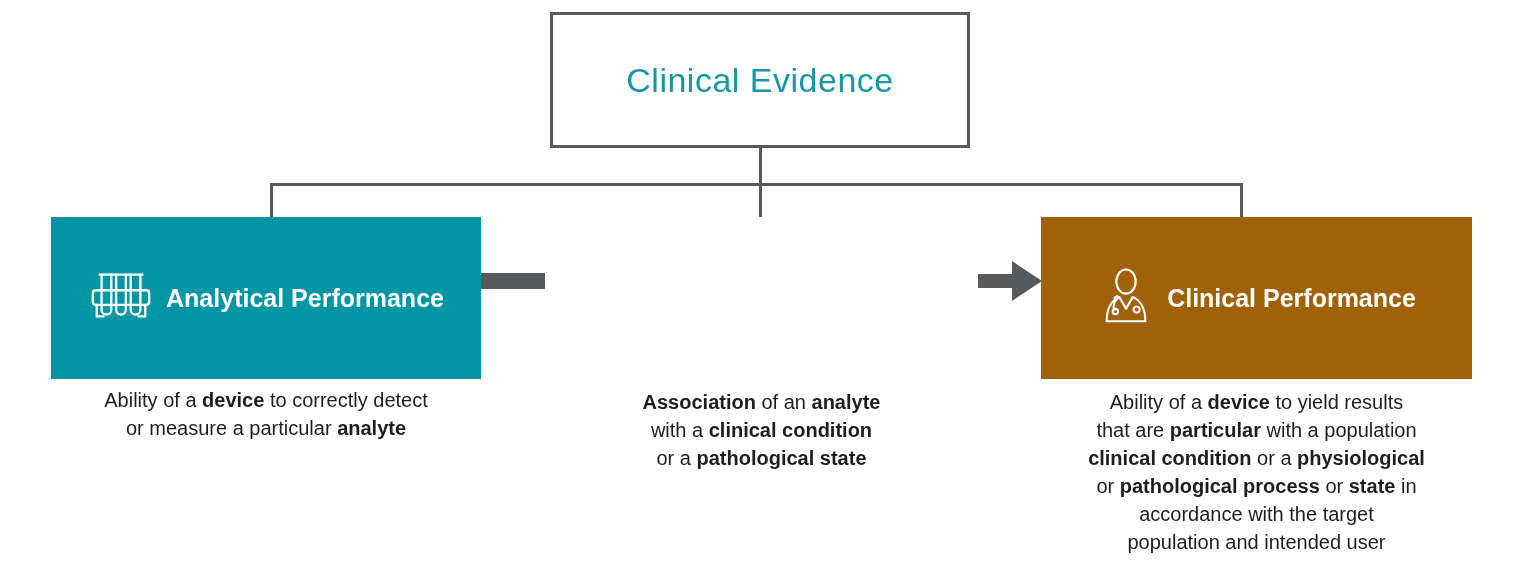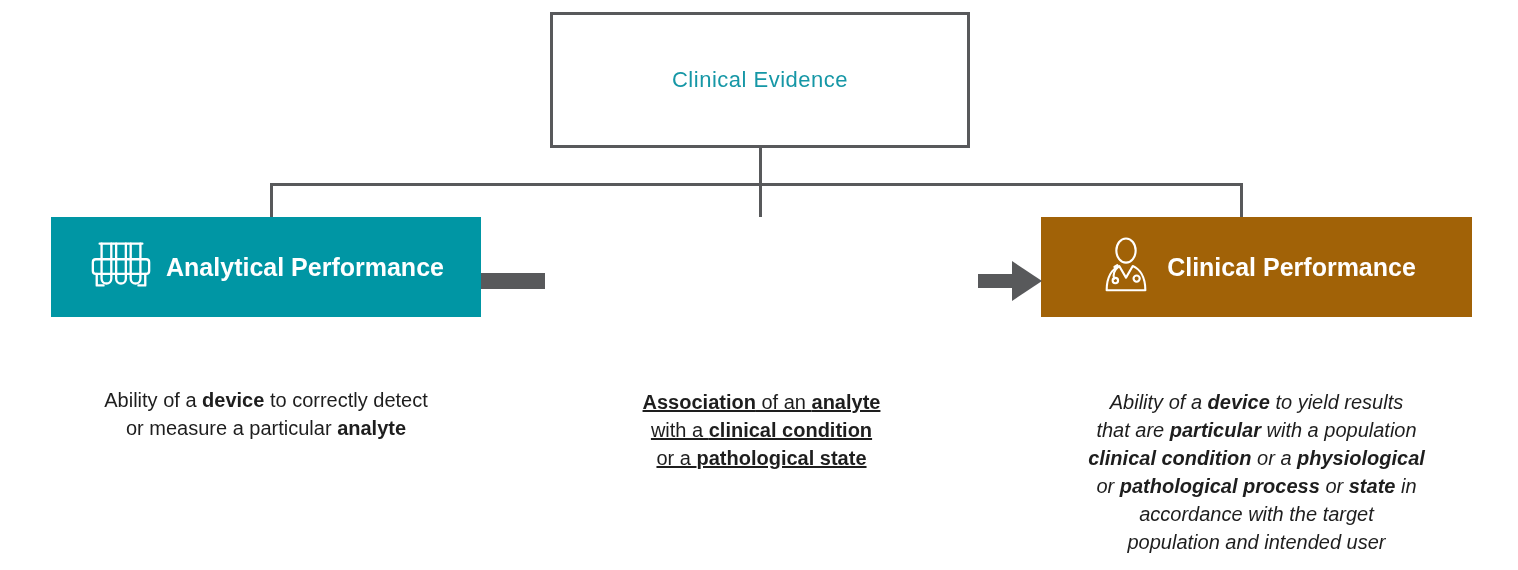--- a/index.html
+++ b/index.html
@@ -13,25 +13,25 @@
     position:relative;
     width:1518px;height:570px;
     background:#fff;overflow:hidden;
   }
   .top-box{
     position:absolute;left:550px;top:12px;width:420px;height:136px;
     background:#fff;border:3px solid var(--connector);
     display:flex;align-items:center;justify-content:center;
   }
   .top-box .title{
-    font-size:22px;font-weight:400;letter-spacing:0.5px;
+    font-size:34px;font-weight:400;letter-spacing:0.5px;
   }
   .line{position:absolute;background:var(--connector);}
   .cat-box{
-    position:absolute;top:217px;height:100px;
+    position:absolute;top:217px;height:162px;
     display:flex;align-items:center;justify-content:center;gap:12px;
     color:#fff;
   }
   .cat-box .label{
     font-size:25px;font-weight:700;white-space:nowrap;
   }
   .cat-box svg{flex:0 0 auto;display:block;}
   .bar{
     position:absolute;left:481px;top:273px;width:64px;height:16px;
     background:var(--connector);
@@ -106,24 +106,24 @@
   </div>
 
   <div class="bar"></div>
 
   <div class="arrow-shaft"></div>
   <div class="arrow-head"></div>
 
   <div class="desc" style="left:41px;top:386px;width:450px;"><span>Ability of a </span><b>device</b><span> to correctly detect
 or measure a particular </span><b>analyte</b></div>
 
-  <div class="desc" style="left:535px;top:388px;width:453px;text-decoration:underline;"><b>Association</b><span> of an </span><b>analyte</b><span>
+  <div class="desc" style="left:535px;top:388px;width:453px;"><b>Association</b><span> of an </span><b>analyte</b><span>
 with a </span><b>clinical condition</b><span>
 or a </span><b>pathological state</b></div>
 
-  <div class="desc" style="left:1016px;top:388px;width:481px;font-style:italic;"><span>Ability of a </span><b>device</b><span> to yield results
+  <div class="desc" style="left:1016px;top:388px;width:481px;"><span>Ability of a </span><b>device</b><span> to yield results
 that are </span><b>particular</b><span> with a population
 </span><b>clinical condition</b><span> or a </span><b>physiological</b><span>
 or </span><b>pathological process</b><span> or </span><b>state</b><span> in
 accordance with the target
 population and intended user</span></div>
 
 </div>
 
 </body></html>

